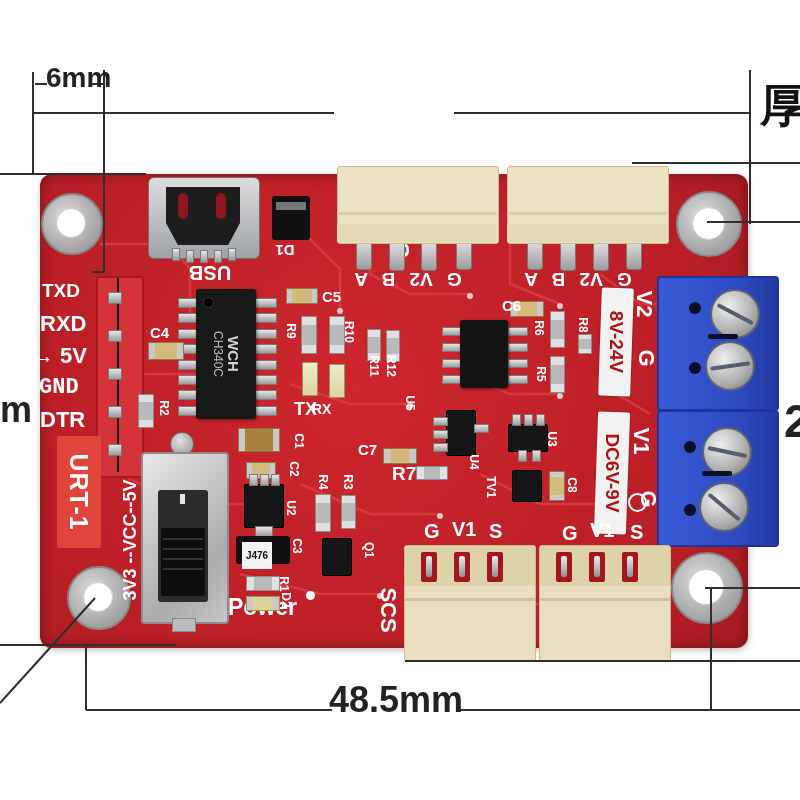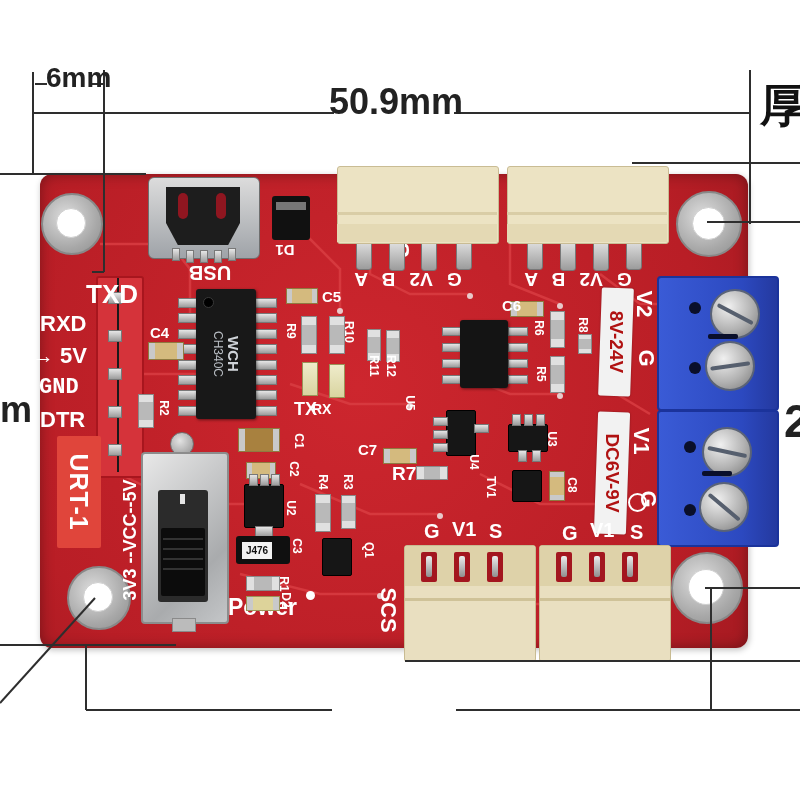--- a/index.html
+++ b/index.html
@@ -145,21 +145,21 @@
   </div>
 
   <div class="a" style="left:96px;top:276px;width:44px;height:198px;background:#d5333a;border:2px solid #a8161e;border-radius:3px;"></div>
   <div class="a" style="left:117px;top:278px;width:2px;height:194px;background:#1a1a1a;"></div>
   <div class="a pin" style="left:108px;top:292px;width:12px;height:10px;"></div>
   <div class="a pin" style="left:108px;top:330px;width:12px;height:10px;"></div>
   <div class="a pin" style="left:108px;top:368px;width:12px;height:10px;"></div>
   <div class="a pin" style="left:108px;top:406px;width:12px;height:10px;"></div>
   <div class="a pin" style="left:108px;top:444px;width:12px;height:10px;"></div>
 
-  <div class="a lbl" style="left:42px;top:281px;font-size:26px;margin-left:44px;">TXD</div>
+  <div class="a lbl" style="left:42px;top:281px;font-size:19px;">TXD</div>
   <div class="a lbl" style="left:40px;top:313px;font-size:22px;">RXD</div>
   <div class="a lbl" style="left:32px;top:345px;font-size:22px;">→ 5V</div>
   <div class="a lbl" style="left:39px;top:377px;font-size:22px;font-family:Liberation Mono, monospace;">GND</div>
   <div class="a lbl" style="left:40px;top:409px;font-size:22px;">DTR</div>
 
   <div class="a" style="left:57px;top:436px;width:44px;height:112px;background:#e0453b;border-radius:2px;"></div>
   <div class="a cen lbl rot90" style="left:24px;top:479px;width:110px;height:26px;font-size:25px;letter-spacing:1px;">URT-1</div>
 
   <div class="a" style="left:170px;top:432px;width:22px;height:22px;border-radius:50%;background:radial-gradient(circle at 40% 35%,#e3e3e3,#8f8f8f);border:1px solid #6f6f6f;"></div>
   <div class="a" style="left:141px;top:452px;width:84px;height:168px;border:2px solid #8c8c8c;border-radius:4px;
@@ -211,21 +211,21 @@
   <div class="a pin" style="left:271px;top:474px;width:7px;height:10px;"></div>
   <div class="a pin" style="left:255px;top:526px;width:16px;height:9px;"></div>
   <div class="a cen ref refv rot90" style="left:273px;top:501px;">U2</div>
 
   <div class="a rv" style="left:315px;top:494px;width:14px;height:36px;"></div>
   <div class="a cen ref refv rot90" style="left:305px;top:475px;">R4</div>
   <div class="a rv" style="left:341px;top:495px;width:13px;height:32px;"></div>
   <div class="a cen ref refv rot90" style="left:330px;top:475px;">R3</div>
 
   <div class="a" style="left:236px;top:536px;width:54px;height:28px;background:#101010;border-radius:3px;"></div>
-  <div class="a cen" style="left:242px;top:542px;width:30px;height:17px;background:#f2f2f2;">
+  <div class="a cen" style="left:242px;top:542px;width:30px;height:27px;background:#f2f2f2;">
     <span style="font-size:10px;color:#111;font-weight:700;">J476</span>
   </div>
   <div class="a cen ref refv rot90" style="left:279px;top:539px;">C3</div>
 
   <div class="a sot" style="left:322px;top:538px;width:28px;height:36px;"></div>
   <div class="a cen ref refv rot90" style="left:351px;top:543px;">Q1</div>
 
   <div class="a rh" style="left:246px;top:576px;width:32px;height:13px;"></div>
   <div class="a cen ref refv rot90" style="left:266px;top:577px;">R1</div>
   <div class="a" style="left:246px;top:596px;width:32px;height:13px;border:1px solid #9a9458;background:linear-gradient(90deg,#c9c9c9 0 20%,#ddd39a 20% 80%,#c9c9c9 80%);"></div>
@@ -367,18 +367,18 @@
       <line x1="95" y1="598" x2="0" y2="703"></line>
       <line x1="86" y1="710" x2="332" y2="710"></line>
       <line x1="456" y1="710" x2="800" y2="710"></line>
       <line x1="705" y1="588" x2="800" y2="588"></line>
       <line x1="711" y1="588" x2="711" y2="710"></line>
       <line x1="405" y1="661" x2="800" y2="661"></line>
     </g>
   </svg>
 
   <div class="a dim" style="left:46px;top:64px;font-size:28px;z-index:60;">6mm</div>
-  <div class="a dim cen" style="left:330px;top:84px;width:132px;font-size:36px;z-index:60;">50.9mm</div>
+  <div class="a dim cen" style="left:328px;top:682px;width:136px;font-size:36px;z-index:60;">48.5mm</div>
   <div class="a dim" style="left:760px;top:82px;font-size:46px;color:#111;z-index:60;">厚</div>
   <div class="a dim" style="left:0px;top:392px;font-size:36px;z-index:60;">m</div>
   <div class="a dim" style="left:784px;top:398px;font-size:46px;z-index:60;">2</div>
 
 </div>
 
 </body></html>

